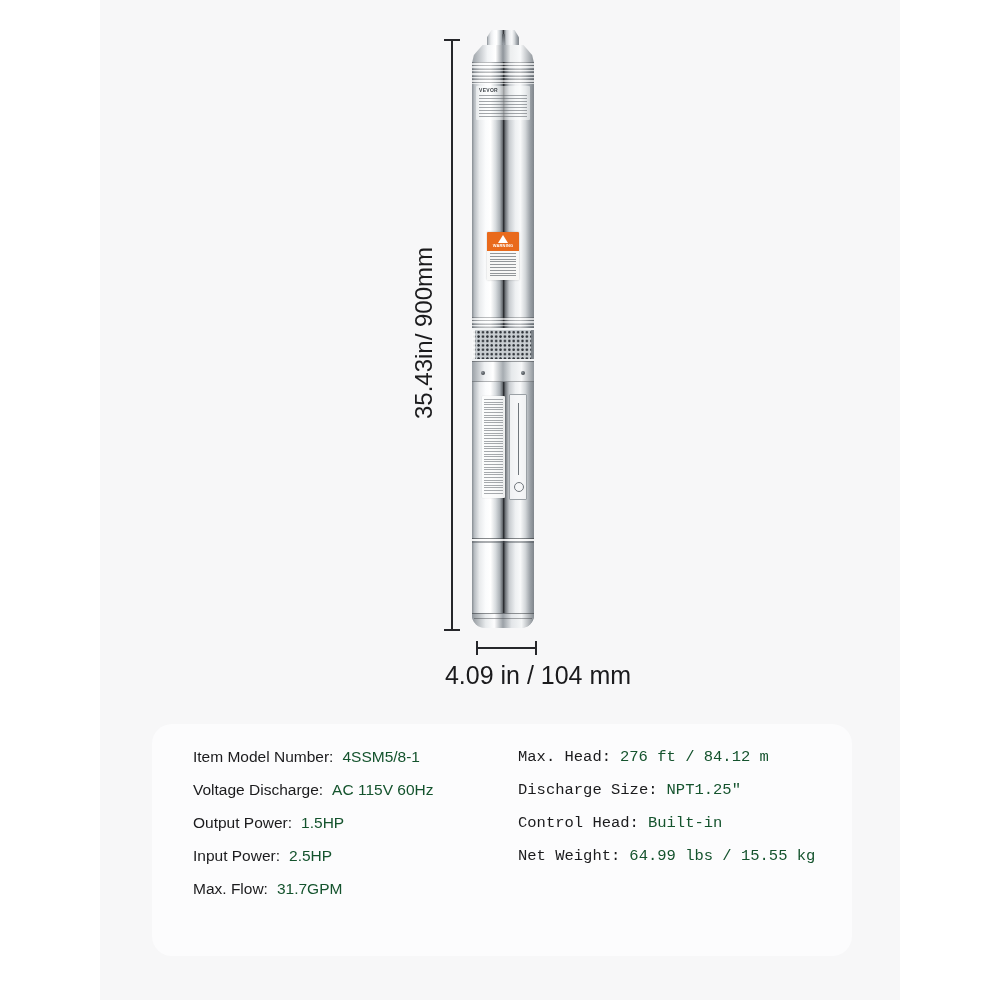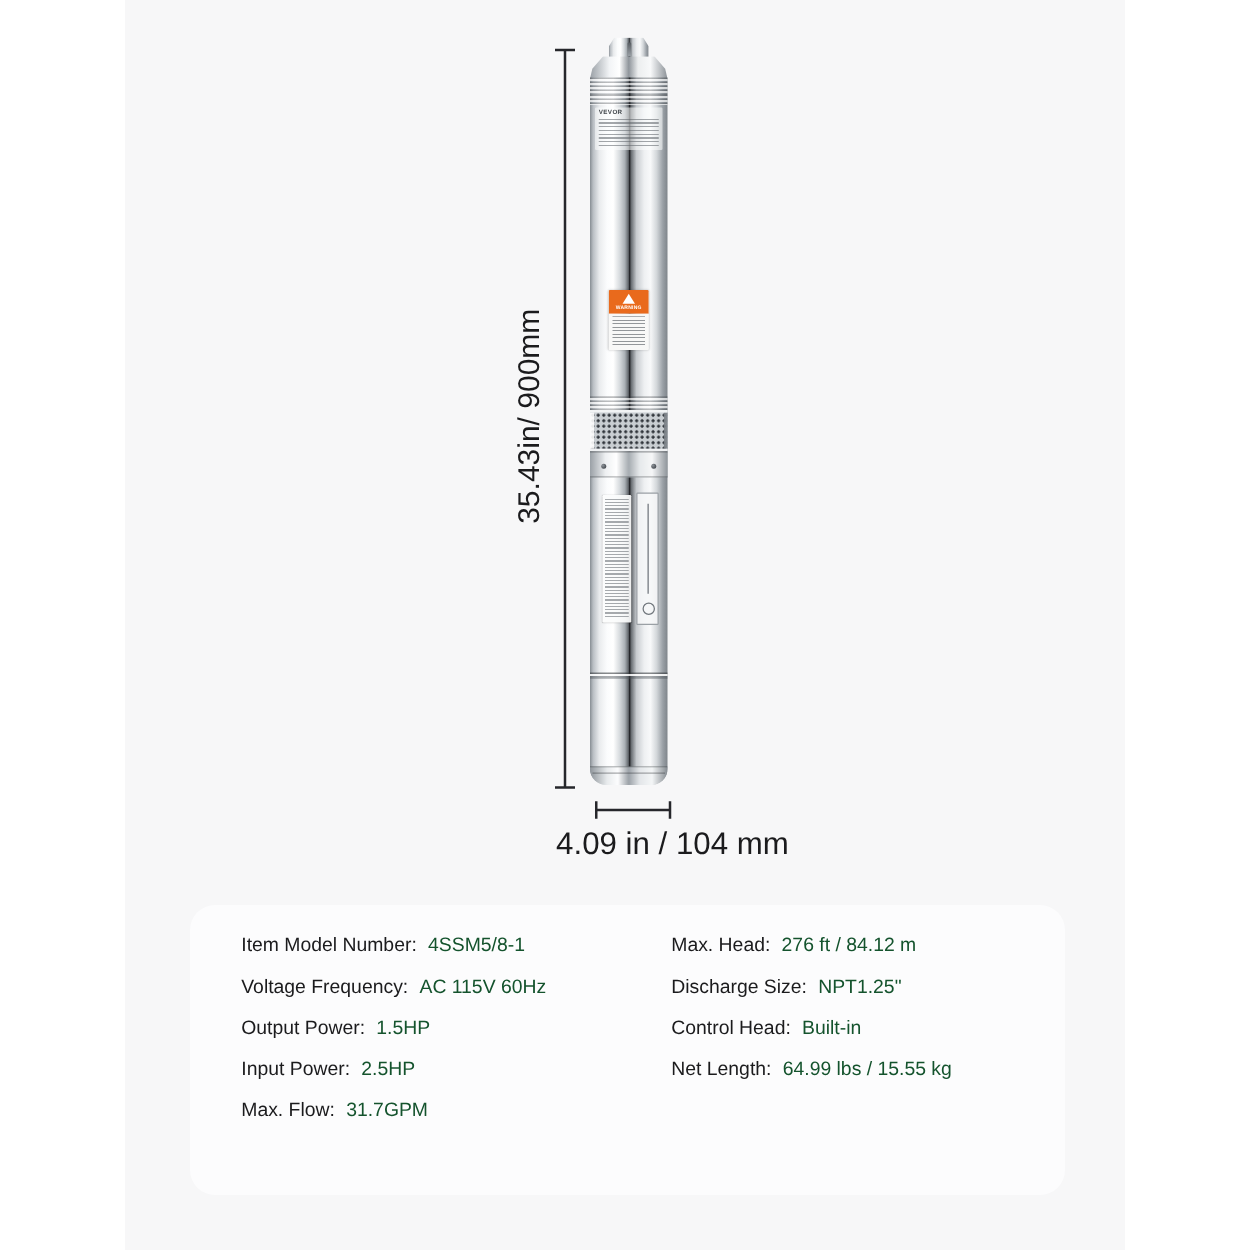--- a/index.html
+++ b/index.html
@@ -80,21 +80,21 @@
   .hdim-line{position:absolute;left:477px;top:647px;width:59px;height:2px;background:#26272b;}
   .hdim-tick{position:absolute;top:641px;width:2px;height:14px;background:#26272b;}
   .hdim-tick.left{left:476px;} .hdim-tick.right{left:535px;}
   .hdim-text{position:absolute;left:507px;top:661px;transform:translateX(-50%);
       white-space:nowrap;font-size:25px;color:#1b1b1d;margin-left:31px;}
 
   
   .spec-card{position:absolute;left:152px;top:724px;width:700px;height:232px;
       background:#fcfcfd;border-radius:20px;}
   .spec-col{position:absolute;top:23px;display:flex;flex-direction:column;gap:13px;}
-  .spec-col.left{left:41px;} .spec-col.right{left:385px;}
+  .spec-col.left{left:41px;} .spec-col.right{left:366px;font-family:Liberation Mono, monospace;}
   .spec-row{display:flex;align-items:baseline;line-height:20px;white-space:nowrap;}
   .spec-label{font-size:15.5px;color:#1b1b1d;}
   .spec-value{font-size:15.5px;color:#14532d;font-weight:500;margin-left:9px;}
 </style>
 </head>
 <body>
 
 <div class="canvas">
   <div class="content-bg"></div>
 
@@ -141,21 +141,21 @@
   <div class="hdim-tick right"></div>
   <div class="hdim-text">4.09 in / 104 mm</div>
 
   <div class="spec-card">
     <div class="spec-col left">
       <div class="spec-row">
         <span class="spec-label">Item Model Number:</span>
         <span class="spec-value">4SSM5/8-1</span>
       </div>
       <div class="spec-row">
-        <span class="spec-label">Voltage Frequency:</span>
+        <span class="spec-label">Voltage Discharge:</span>
         <span class="spec-value">AC 115V 60Hz</span>
       </div>
       <div class="spec-row">
         <span class="spec-label">Output Power:</span>
         <span class="spec-value">1.5HP</span>
       </div>
       <div class="spec-row">
         <span class="spec-label">Input Power:</span>
         <span class="spec-value">2.5HP</span>
       </div>
@@ -171,18 +171,18 @@
       </div>
       <div class="spec-row">
         <span class="spec-label">Discharge Size:</span>
         <span class="spec-value">NPT1.25"</span>
       </div>
       <div class="spec-row">
         <span class="spec-label">Control Head:</span>
         <span class="spec-value">Built-in</span>
       </div>
       <div class="spec-row">
-        <span class="spec-label">Net Length:</span>
+        <span class="spec-label">Net Weight:</span>
         <span class="spec-value">64.99 lbs / 15.55 kg</span>
       </div>
     </div>
   </div>
 </div>
 
 </body></html>

